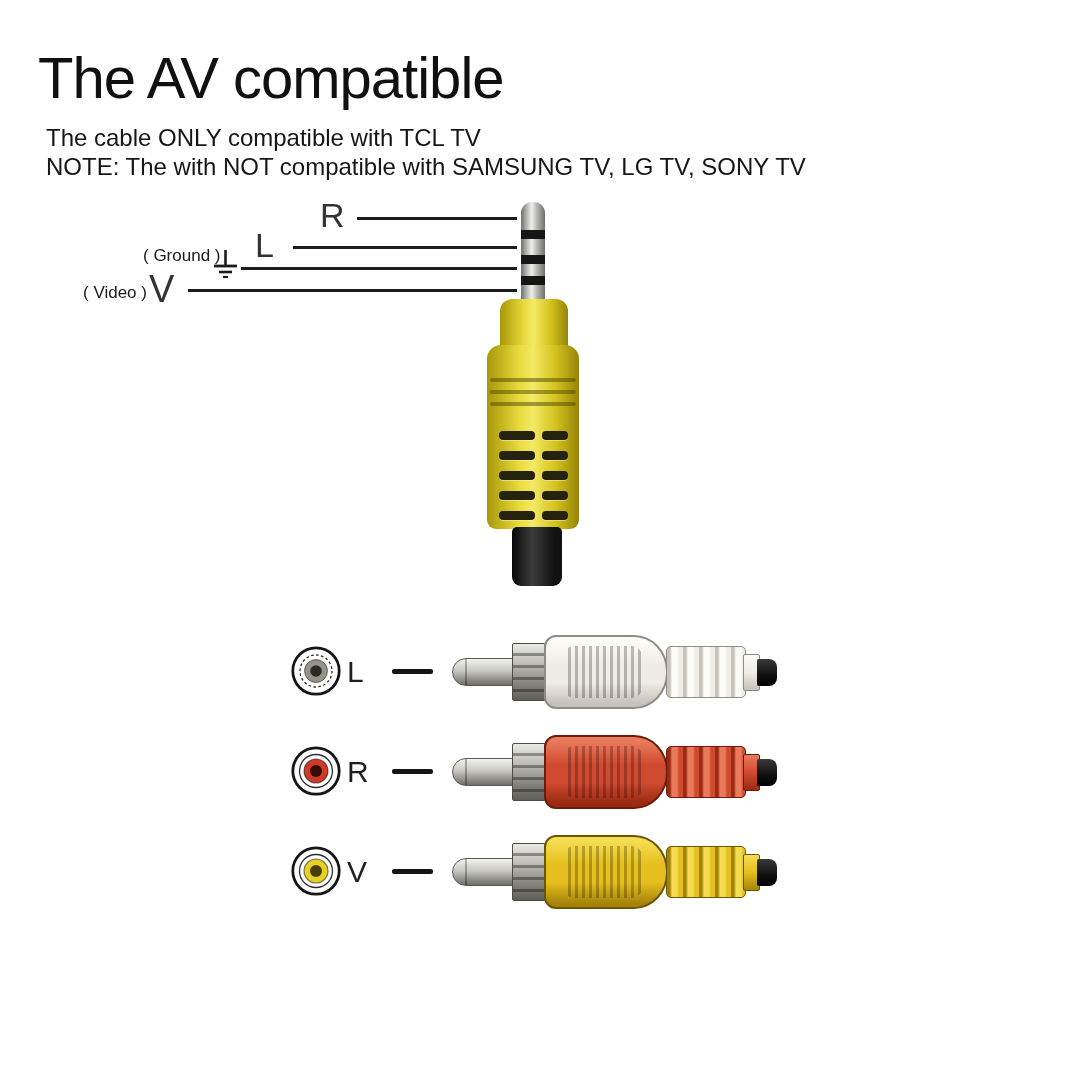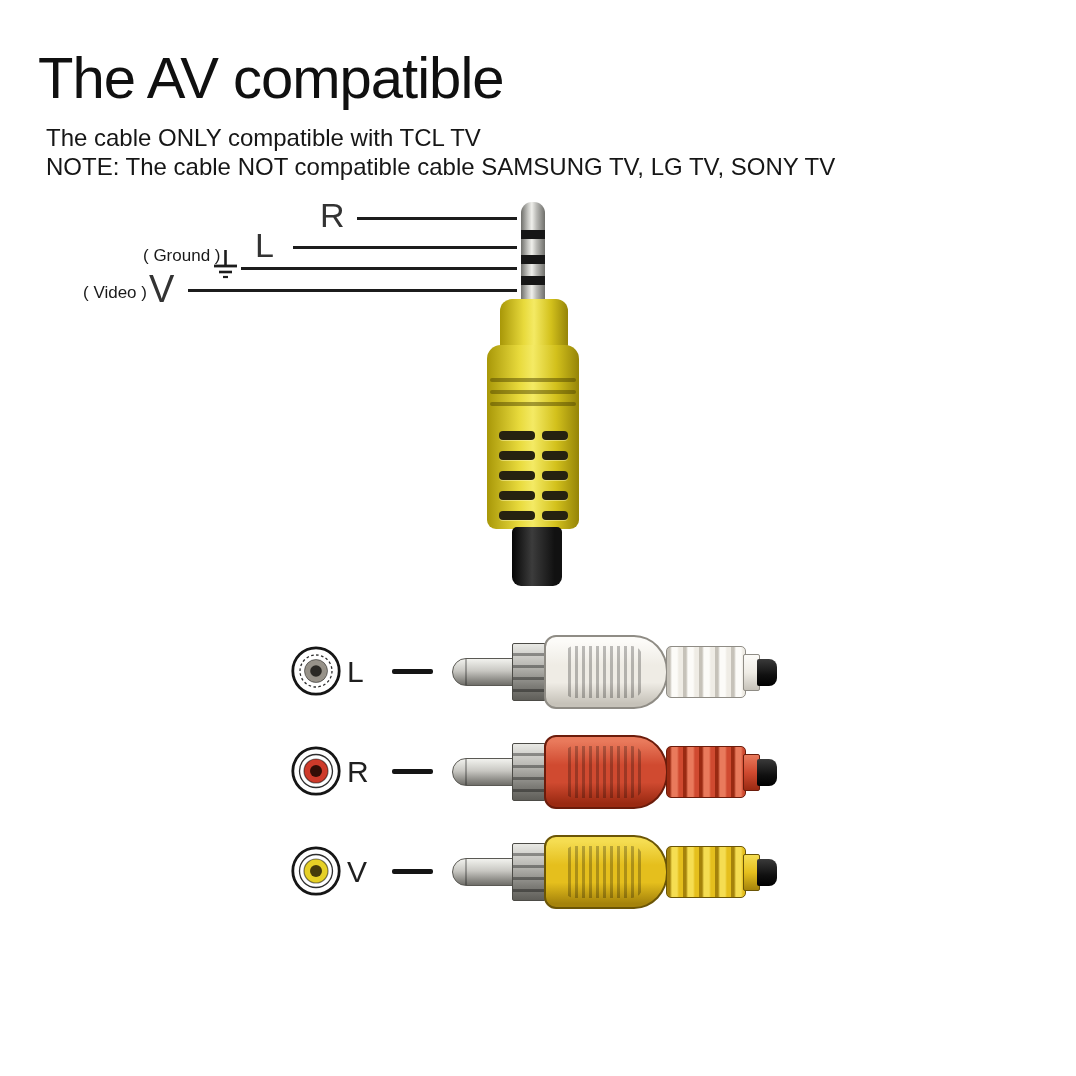--- a/index.html
+++ b/index.html
@@ -95,21 +95,21 @@
     left:757px;top:37px;width:20px;height:27px;
     background:linear-gradient(180deg,#3a3a3a,#101010 60%,#000);
     border-radius:2px 8px 8px 2px;
   }
 </style>
 </head>
 <body>
 
 <div class="abs title">The AV compatible</div>
 <div class="abs sub1">The cable ONLY compatible with TCL TV</div>
-<div class="abs sub2">NOTE: The cable NOT compatible cable SAMSUNG TV, LG TV, SONY TV</div>
+<div class="abs sub2">NOTE: The with NOT compatible with SAMSUNG TV, LG TV, SONY TV</div>
 
 <div class="abs pin-label" style="left:320px;top:196px;">R</div>
 <div class="abs pin-line" style="left:357px;top:217px;width:160px;"></div>
 
 <div class="abs pin-label" style="left:255px;top:226px;">L</div>
 <div class="abs pin-line" style="left:293px;top:246px;width:224px;"></div>
 
 <div class="abs small-ann" style="left:143px;top:246px;text-align:center;">( Ground )</div>
 <svg class="abs" style="left:212px;top:250px;" width="27" height="30" viewBox="0 0 27 30">
   <line x1="13.5" y1="0" x2="13.5" y2="15" stroke="#1c1c1c" stroke-width="2.6"></line>

